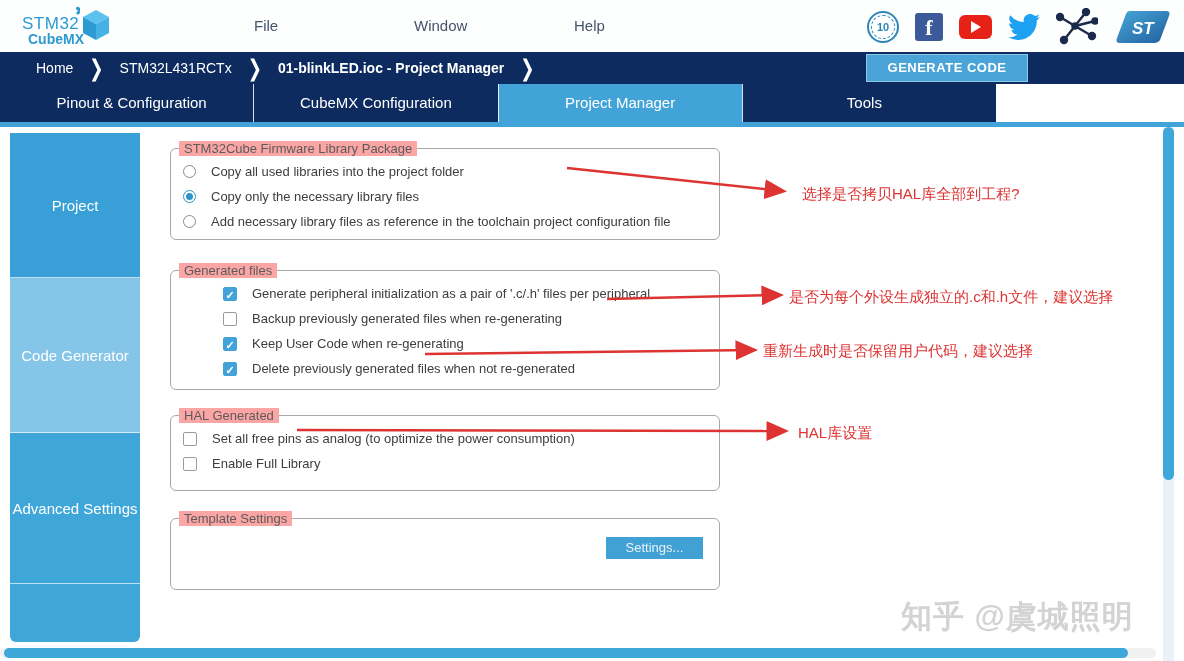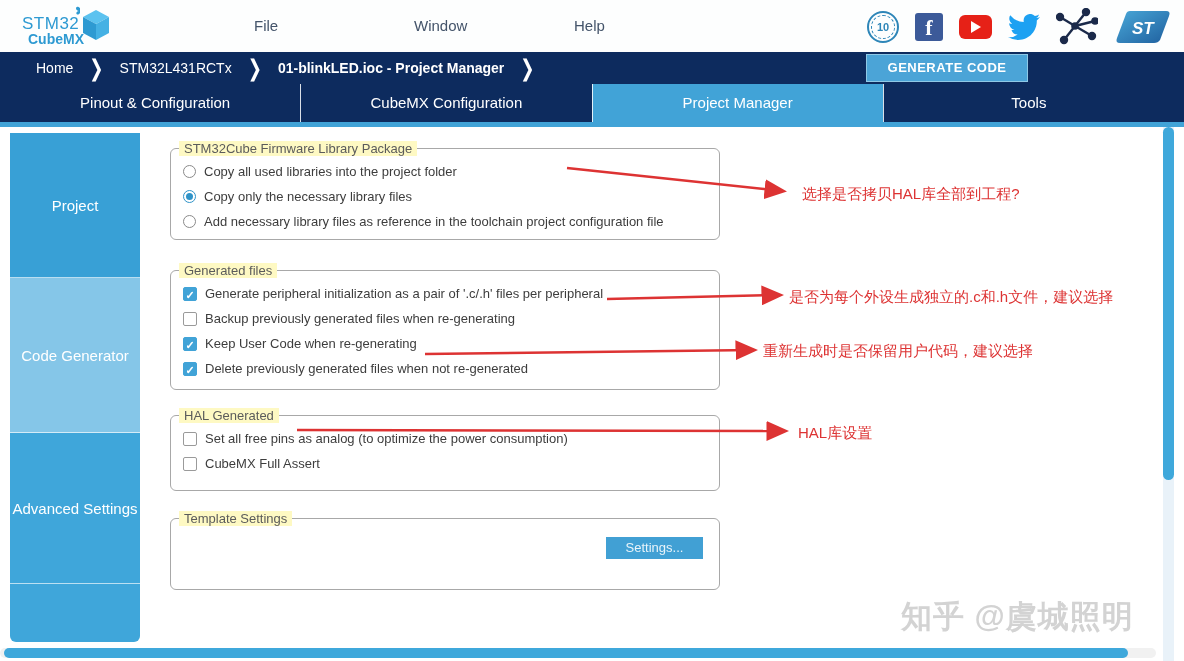--- a/index.html
+++ b/index.html
@@ -24,42 +24,42 @@
   .stlogo { width:58px; height:36px; }
 
   
   .breadcrumb { position:absolute; left:0; top:52px; width:1184px; height:32px; background:#0d2b5e; display:flex; align-items:center; padding-left:36px; }
   .crumb { color:#fff; font-size:14px; white-space:nowrap; }
   .crumb.bold { font-weight:bold; }
   .chev { color:#fff; font-size:17px; margin:0 16px; transform:scaleY(1.35); display:inline-block; }
   .gen-btn { position:absolute; left:866px; top:2px; width:162px; height:28px; background:#4ba4d7; border:1px solid #8fc9e6; color:#fff; font-weight:bold; font-size:13px; letter-spacing:0.5px; text-align:center; line-height:26px; cursor:pointer; }
 
   
-  .tabbar { position:absolute; left:0; top:84px; width:1184px; height:38px; background:#0d2b5e; display:flex; padding:0 10px; }
+  .tabbar { position:absolute; left:0; top:84px; width:996px; height:38px; background:#0d2b5e; display:flex; padding:0 10px; }
   .tab { flex:1; color:#fff; font-size:15px; text-align:center; line-height:38px; cursor:pointer; border-left:1px solid rgba(255,255,255,0.85); }
   .tab:first-child { border-left:none; }
   .tab.active { background:#41a3d7; }
   .tab-underline { position:absolute; left:0; top:122px; width:1184px; height:5px; background:#41a3d7; }
 
   
   .sidebar { position:absolute; left:10px; top:133px; width:130px; }
   .side-sec { width:100%; color:#fff; font-size:15px; display:flex; align-items:center; justify-content:center; cursor:pointer; border-bottom:1px solid rgba(255,255,255,0.65); }
   .side-project { height:145px; background:#38a0d6; }
   .side-codegen { height:155px; background:#85c6e8; }
   .side-advanced { height:151px; background:#3fa6da; }
   .side-extra { height:58px; background:#3fa6da; border-bottom:none; border-radius:0 0 6px 6px; }
 
   
   .fs { position:absolute; left:170px; width:550px; border:1px solid #a8a8a8; border-radius:6px; background:#fff; }
-  .fs-legend { position:absolute; top:-8px; left:8px; background:#fef9c3; padding:0 5px; font-size:13px; color:#5b5b5b; white-space:nowrap; }
+  .fs-legend { position:absolute; top:-8px; left:8px; background:#fca5a5; padding:0 5px; font-size:13px; color:#5b5b5b; white-space:nowrap; }
   .fs1 { top:148px; height:92px; }
-  .fs2 { top:270px; height:120px; }
+  .fs2 { top:270px; height:120px;padding-left:40px; }
   .fs3 { top:415px; height:76px; }
   .fs4 { top:518px; height:72px; }
-  .opt-row { display:flex; align-items:center; gap:8px; padding-left:12px; height:25px; cursor:pointer;text-align:right; }
+  .opt-row { display:flex; align-items:center; gap:15px; padding-left:12px; height:25px; cursor:pointer;text-align:right; }
   .fs1 .opt-row:first-of-type, .fs2 .opt-row:first-of-type, .fs3 .opt-row:first-of-type { margin-top:10px; }
   .opt-label { font-size:13px; color:#3d3d3d; white-space:nowrap; }
   .radio { width:13px; height:13px; min-width:13px; border:1px solid #8a8a8a; border-radius:50%; background:#fff; }
   .radio.on { border-color:#2f93c8; display:flex; align-items:center; justify-content:center; }
   .radio.on::after { content:""; width:7px; height:7px; border-radius:50%; background:#2f93c8; }
   .checkbox { width:14px; height:14px; min-width:14px; border:1px solid #9a9a9a; border-radius:2px; background:#fff; }
   .checkbox.on { background:#41a3d7; border-color:#41a3d7; }
   .checkbox.on::after { content:"\2713"; display:block; color:#fff; font-size:11px; font-weight:bold; text-align:center; line-height:14px; }
   .tpl-desc { position:absolute; left:12px; top:22px; font-size:13px; color:#3d3d3d; }
   .tpl-btn { position:absolute; left:435px; top:18px; width:97px; height:22px; background:#41a0d4; color:rgba(255,255,255,0.88); font-size:13px; text-align:center; line-height:22px; cursor:pointer; }
@@ -198,21 +198,21 @@
 </div>
 
 <div class="fs fs3">
   <span class="fs-legend">HAL Generated</span>
   <div class="opt-row">
     <span class="checkbox"></span>
     <span class="opt-label">Set all free pins as analog (to optimize the power consumption)</span>
   </div>
   <div class="opt-row">
     <span class="checkbox"></span>
-    <span class="opt-label">CubeMX Full Assert</span>
+    <span class="opt-label">Enable Full Library</span>
   </div>
 </div>
 
 <div class="fs fs4">
   <span class="fs-legend">Template Settings</span>
   <div class="tpl-btn">Settings...</div>
 </div>
 
 <svg class="arrows">
   <defs>

